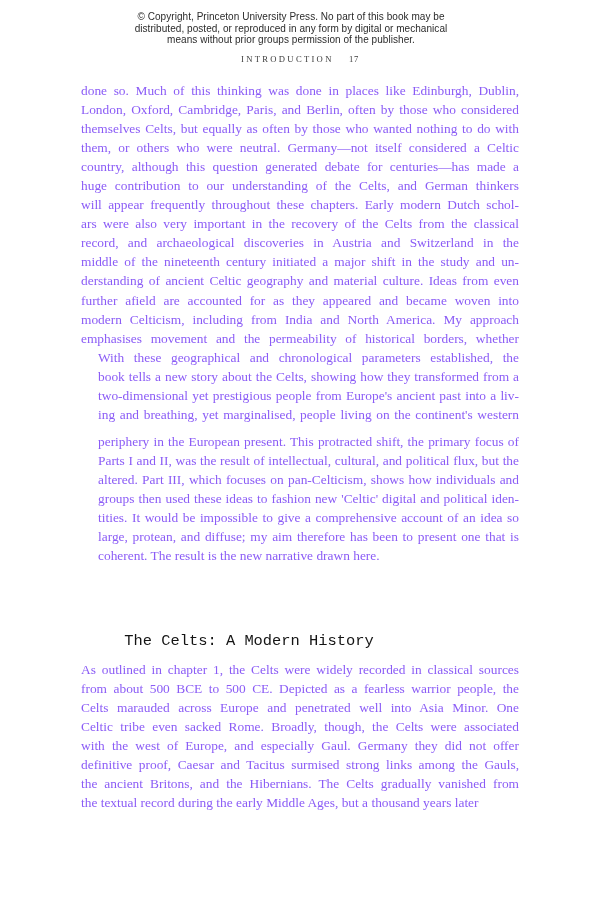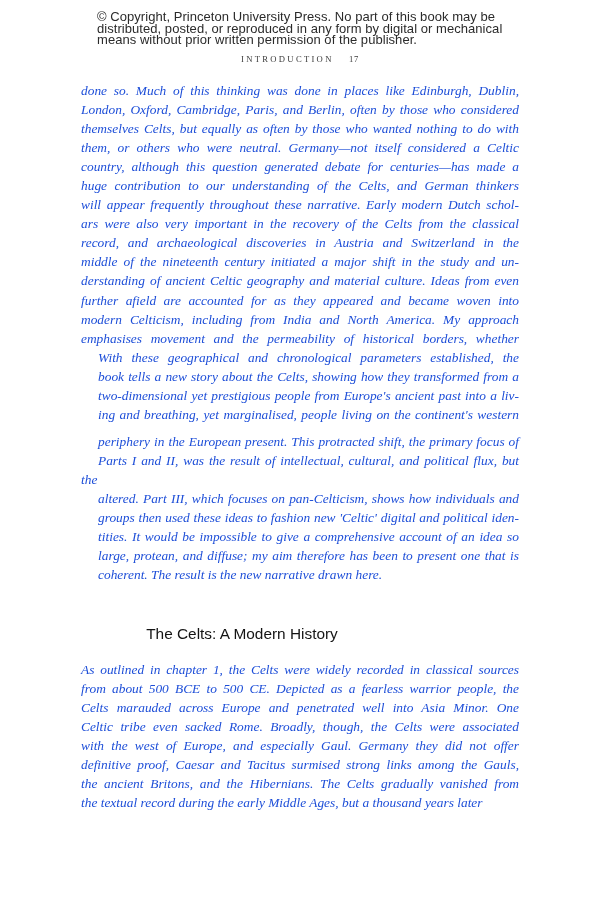--- a/index.html
+++ b/index.html
@@ -21,24 +21,25 @@
     position: relative;
     width: 600px;
     height: 906px;
     box-sizing: border-box;
   }
 
   
   .copyright-notice {
     position: absolute;
     top: 11px;
-    left: 97px;
+    left: 83px;
     width: 416px;
+    text-align: center;
     font-family: "Liberation Sans", sans-serif;
-    font-size: 13px;
+    font-size: 10px;
     line-height: 11.6px;
     color: #2b2b2b;
     letter-spacing: 0.05px;
   }
   .copyright-notice .cline {
     display: block;
     white-space: nowrap;
   }
 
   
@@ -72,24 +73,23 @@
     left: 81px;
     width: 438px;
   }
 
   p.body-para {
     margin: 0;
     font-size: 13.4px;
     line-height: 19.05px;
     text-align: justify;
     text-justify: inter-word;
-    color: #1d4ed8;
+    color: #8b5cf6;
     font-family: "Liberation Serif", serif;
     hyphens: none;
-    font-style: italic;
   }
   p.body-para.indented {
     text-indent: 17px;
   }
   
   .ln {
     display: block;
     text-align: justify;
     white-space: pre;
   }
@@ -108,23 +108,23 @@
   
   .section-heading {
     position: absolute;
     top: 624px;
     left: 0;
     width: 484px;
     text-align: center;
     font-size: 15.4px;
     line-height: 20px;
     color: #141414;
-    font-family: Liberation Sans, sans-serif;
+    font-family: Liberation Mono, monospace;
     font-weight: normal;
-    margin: 0;
+    margin: 7px;
   }
 
   
   .text-column-2 {
     position: absolute;
     top: 660px;
     left: 81px;
     width: 438px;
   }
 
@@ -142,37 +142,37 @@
   }
 </style>
 </head>
 <body>
 
 <div class="page">
 
   <div class="copyright-notice">
     <span class="cline">© Copyright, Princeton University Press. No part of this book may be</span>
     <span class="cline">distributed, posted, or reproduced in any form by digital or mechanical</span>
-    <span class="cline">means without prior written permission of the publisher.</span>
+    <span class="cline">means without prior groups permission of the publisher.</span>
   </div>
 
   <div class="running-head">
     <span class="rh-label">INTRODUCTION</span>
     <span class="rh-page">17</span>
   </div>
 
   <div class="text-column">
     <p class="body-para">
         <span class="ln just" style="white-space: normal;">done so. Much of this thinking was done in places like Edinburgh, Dublin,</span>
         <span class="ln just" style="white-space: normal;">London, Oxford, Cambridge, Paris, and Berlin, often by those who considered</span>
         <span class="ln just" style="white-space: normal;">themselves Celts, but equally as often by those who wanted nothing to do with</span>
         <span class="ln just" style="white-space: normal;">them, or others who were neutral. Germany—not itself considered a Celtic</span>
         <span class="ln just" style="white-space: normal;">country, although this question generated debate for centuries—has made a</span>
         <span class="ln just" style="white-space: normal;">huge contribution to our understanding of the Celts, and German thinkers</span>
-        <span class="ln just" style="white-space: normal;">will appear frequently throughout these narrative. Early modern Dutch schol-</span>
+        <span class="ln just" style="white-space: normal;">will appear frequently throughout these chapters. Early modern Dutch schol-</span>
         <span class="ln just" style="white-space: normal;">ars were also very important in the recovery of the Celts from the classical</span>
         <span class="ln just" style="white-space: normal;">record, and archaeological discoveries in Austria and Switzerland in the</span>
         <span class="ln just" style="white-space: normal;">middle of the nineteenth century initiated a major shift in the study and un-</span>
         <span class="ln just" style="white-space: normal;">derstanding of ancient Celtic geography and material culture. Ideas from even</span>
         <span class="ln just" style="white-space: normal;">further afield are accounted for as they appeared and became woven into</span>
         <span class="ln just" style="white-space: normal;">modern Celticism, including from India and North America. My approach</span>
         <span class="ln just" style="white-space: normal;">emphasises movement and the permeability of historical borders, whether</span>
       </p>
     <p class="body-para indented">
         <span class="ln just" style="white-space: normal; text-indent: 17px;">With these geographical and chronological parameters established, the</span>

